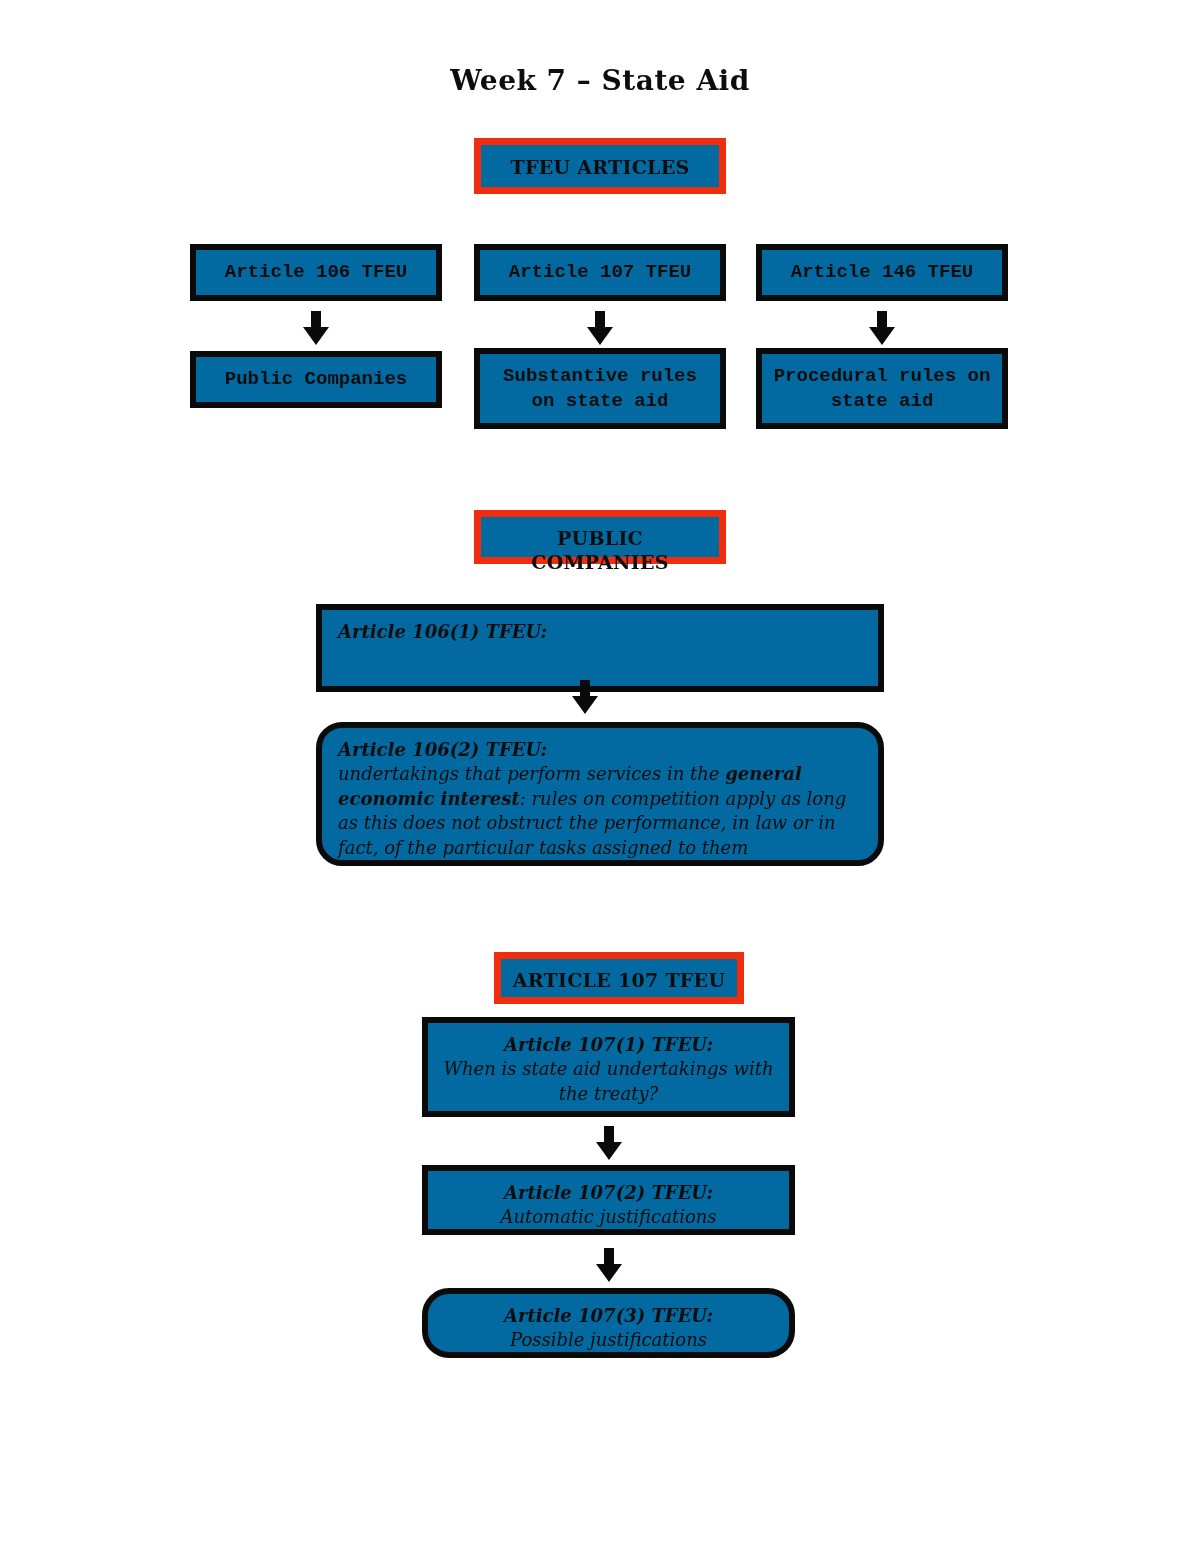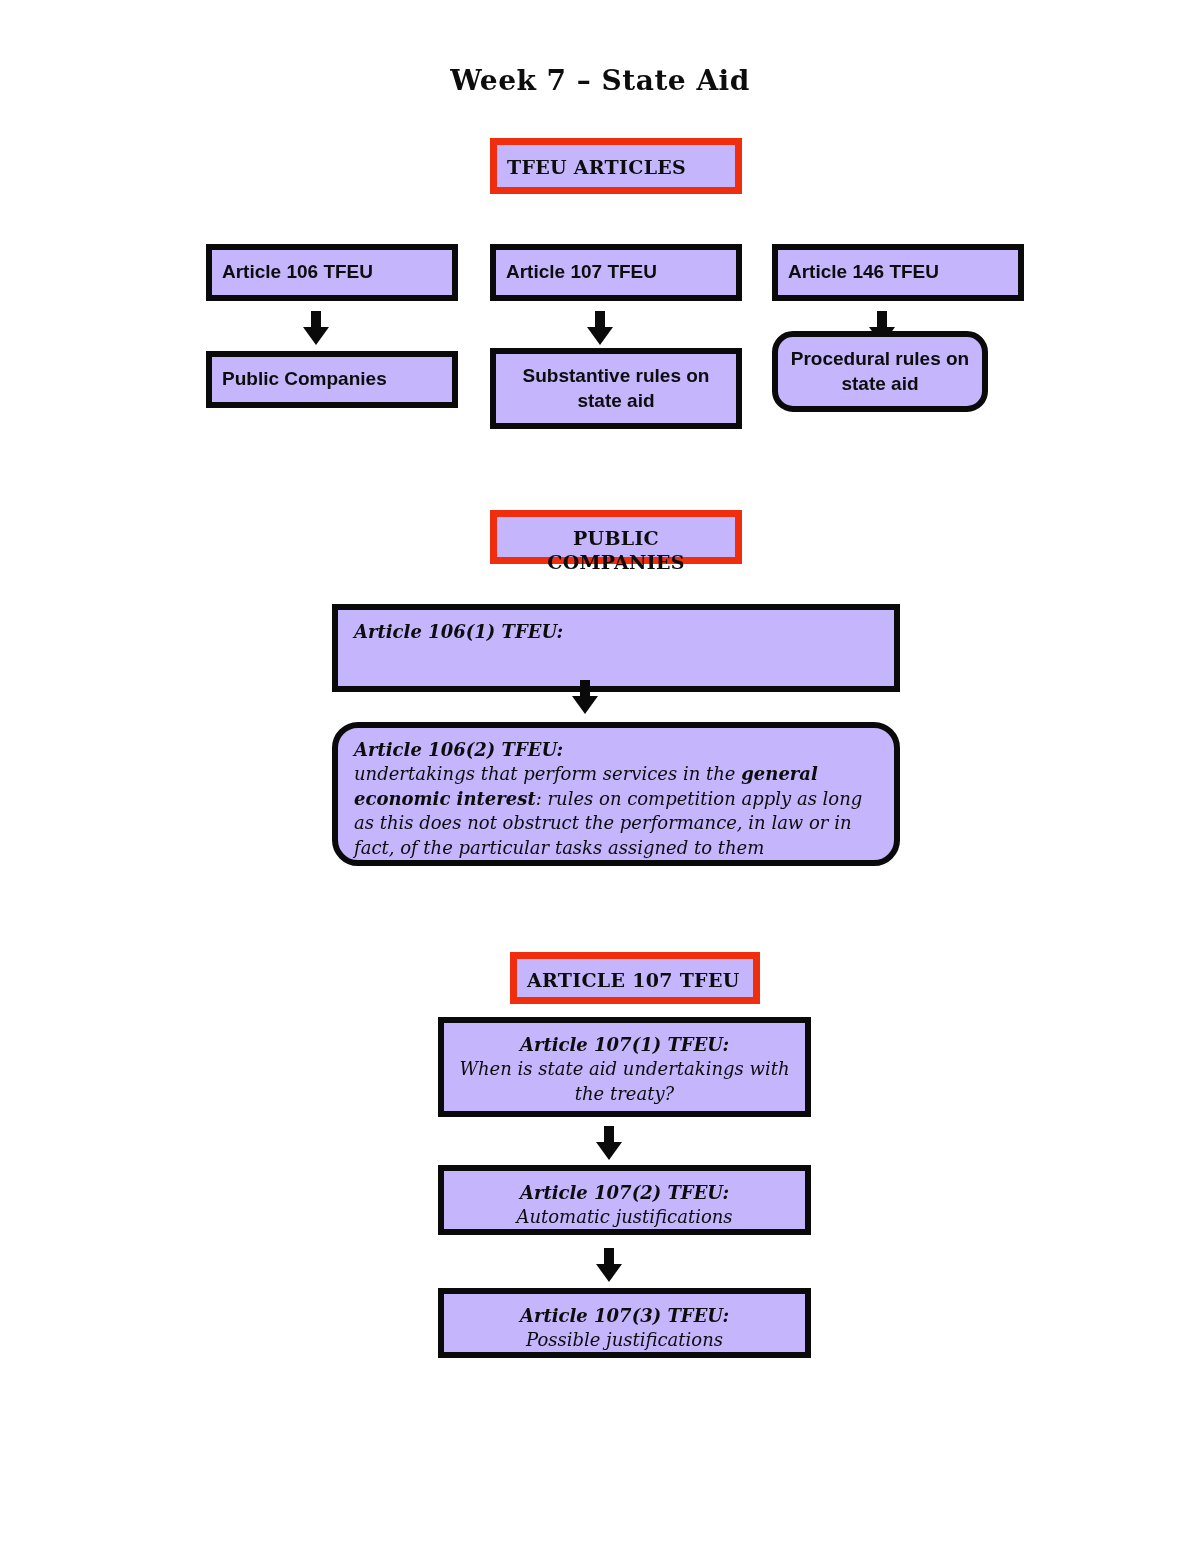--- a/index.html
+++ b/index.html
@@ -33,33 +33,32 @@
     font-weight: bold;
     font-size: 28px;
     letter-spacing: 0.5px;
     line-height: 1.2;
   }
 
   
   .node {
     position: absolute;
     box-sizing: border-box;
-    background: #c4b5fd;
+    background: #0369a1;
     display: flex;
     align-items: center;
-    justify-content: flex-start;
+    justify-content: center;
     text-align: center;
     padding: 4px 10px;
     line-height: 1.28;
-    margin-left: 16px;
   }
 
   .node.black {
     border: 6px solid #0a0a0a;
-    font-family: Liberation Sans, sans-serif;
+    font-family: Liberation Mono, monospace;
     font-weight: bold;
     font-size: 19px;
   }
 
   .node.red {
     border: 7px solid #f02d0c;
     font-family: "DejaVu Serif", serif;
     font-weight: bold;
     font-size: 19px;
     letter-spacing: 0.3px;
@@ -160,21 +159,21 @@
     <span>Substantive rules on state aid</span>
   </div>
 
   <div class="node black" style="left:756px; top:244px; width:252px; height:57px;">
     <span>Article 146 TFEU</span>
   </div>
   <div class="arrow" style="left:869px; top:311px;">
     <span class="stem"></span>
       <span class="head"></span>
   </div>
-  <div class="node black" style="left:756px; top:331px; width:216px; height:81px;border-radius:21px;">
+  <div class="node black" style="left:756px; top:348px; width:252px; height:81px;">
     <span>Procedural rules on state aid</span>
   </div>
 
   <div class="node red tight" style="left:474px; top:510px; width:252px; height:54px;">
     <span>PUBLIC COMPANIES</span>
   </div>
 
   <div class="node textbox" style="left:316px; top:604px; width:568px; height:88px;">
     <span class="hdr">Article 106(1) TFEU:</span>
   </div>
@@ -206,18 +205,18 @@
   <div class="node textbox centered" style="left:422px; top:1165px; width:373px; height:70px;">
     <span class="hdr">Article 107(2) TFEU:</span>
     <span class="body">Automatic justifications</span>
   </div>
 
   <div class="arrow" style="left:596px; top:1248px;">
     <span class="stem"></span>
       <span class="head"></span>
   </div>
 
-  <div class="node textbox centered" style="left:422px; top:1288px; width:373px; height:70px;">
+  <div class="node textbox centered" style="left:422px; top:1288px; width:373px; height:70px;border-radius:27px;">
     <span class="hdr">Article 107(3) TFEU:</span>
     <span class="body">Possible justifications</span>
   </div>
 
 </div>
 
 </body></html>

